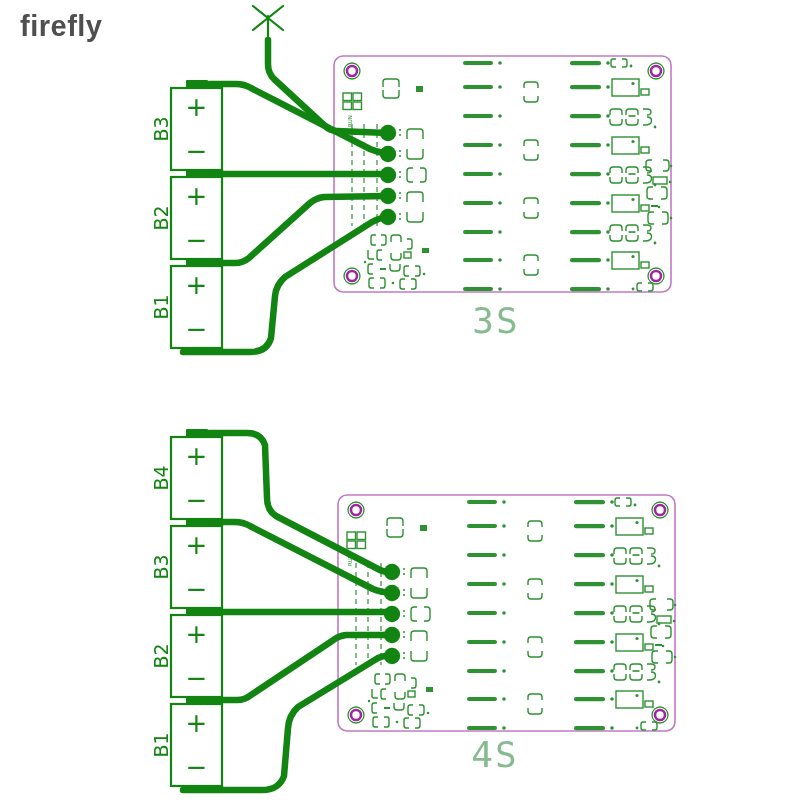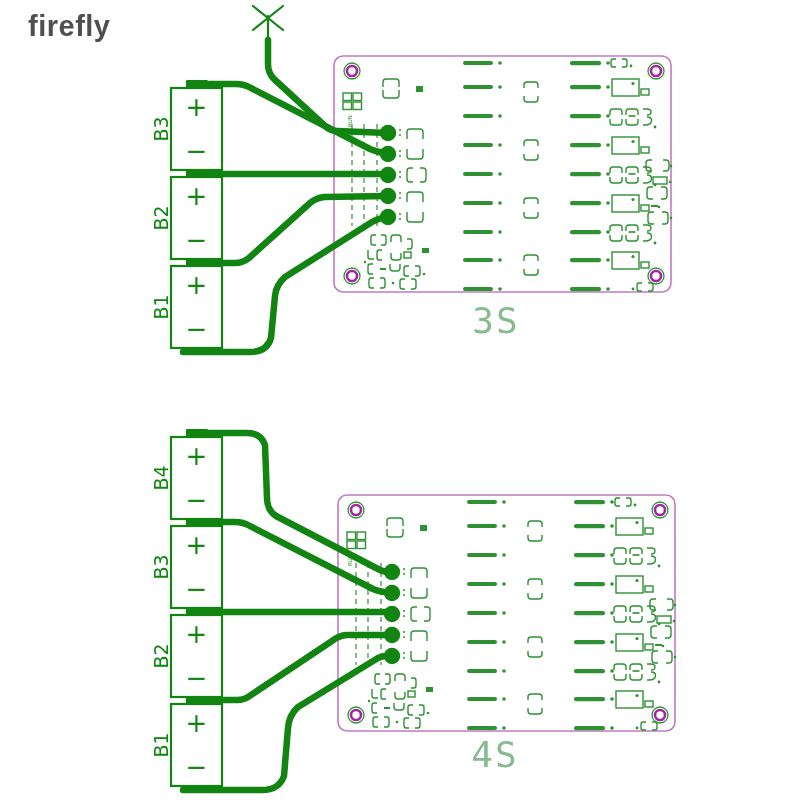--- a/index.html
+++ b/index.html
@@ -1,17 +1,17 @@
 <!DOCTYPE html>
 <html style="--trace_green: #118411; --silk_green: #2e9132; --board_pink: #c17bc4; --hole_magenta: #a226a2; --label_green: #86bb90; --logo_gray: #4f4f4f;"><head>
 <meta charset="utf-8">
 <style>
   html,body{margin:0;padding:0;background:#fff;}
   .canvas{position:relative;width:800px;height:800px;background:#fff;overflow:hidden;}
-  .logo{position:absolute;left:28px;top:10px;font:700 29px "Liberation Sans",sans-serif;
+  .logo{position:absolute;left:20px;top:10px;font:700 29px "Liberation Sans",sans-serif;
         color:var(--logo_gray,#4f4f4f);letter-spacing:.5px;}
   svg{position:absolute;left:0;top:0;}
   .board{fill:#fff;stroke:var(--board_pink,#c17bc4);stroke-width:1.6;}
   .silk{fill:none;stroke:var(--silk_green,#2e9132);stroke-width:1.4;}
   .silkf{fill:var(--silk_green,#2e9132);stroke:none;}
   .dash{fill:none;stroke:var(--silk_green,#2e9132);stroke-width:1.2;stroke-dasharray:5 4;}
   .hole-o{fill:none;stroke:var(--silk_green,#2e9132);stroke-width:1.3;}
   .hole-i{fill:#fff;stroke:var(--hole_magenta,#a226a2);stroke-width:2.6;}
   .wire{fill:none;stroke:var(--trace_green,#118411);stroke-width:6.5;stroke-linecap:round;stroke-linejoin:round;}
   .thin{fill:none;stroke:var(--trace_green,#118411);stroke-width:2.2;stroke-linecap:round;}

